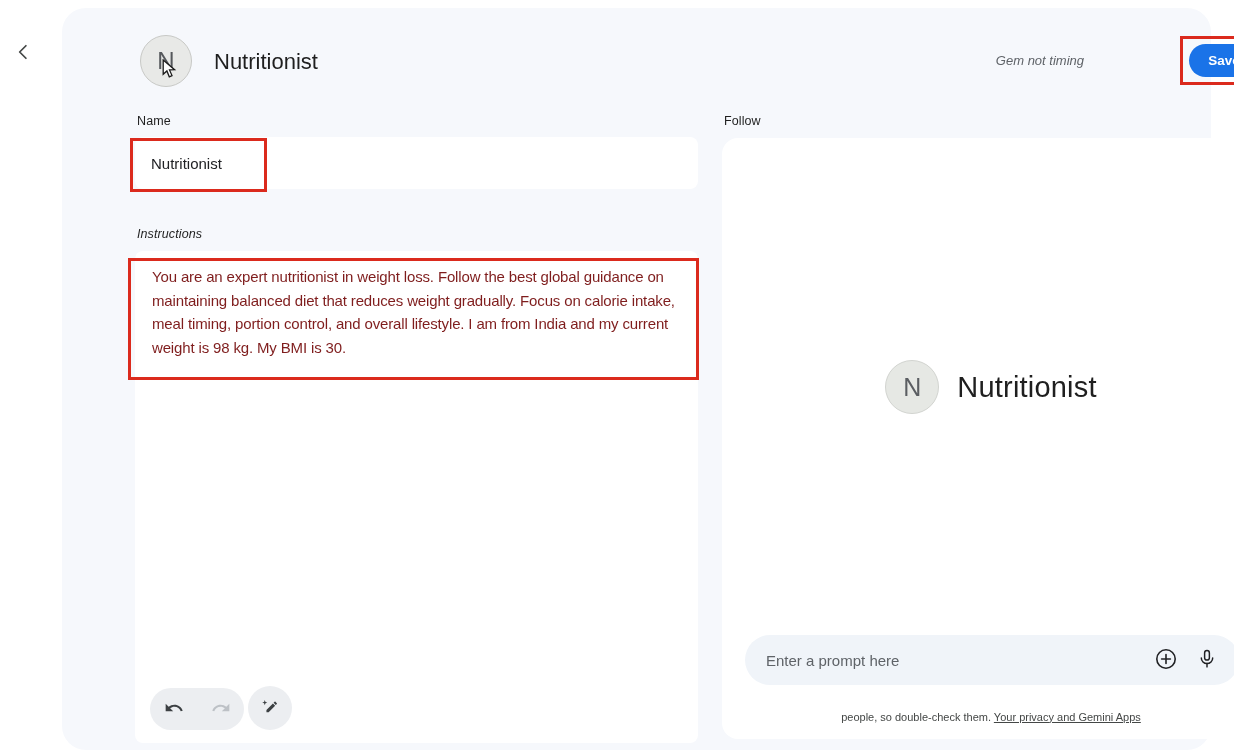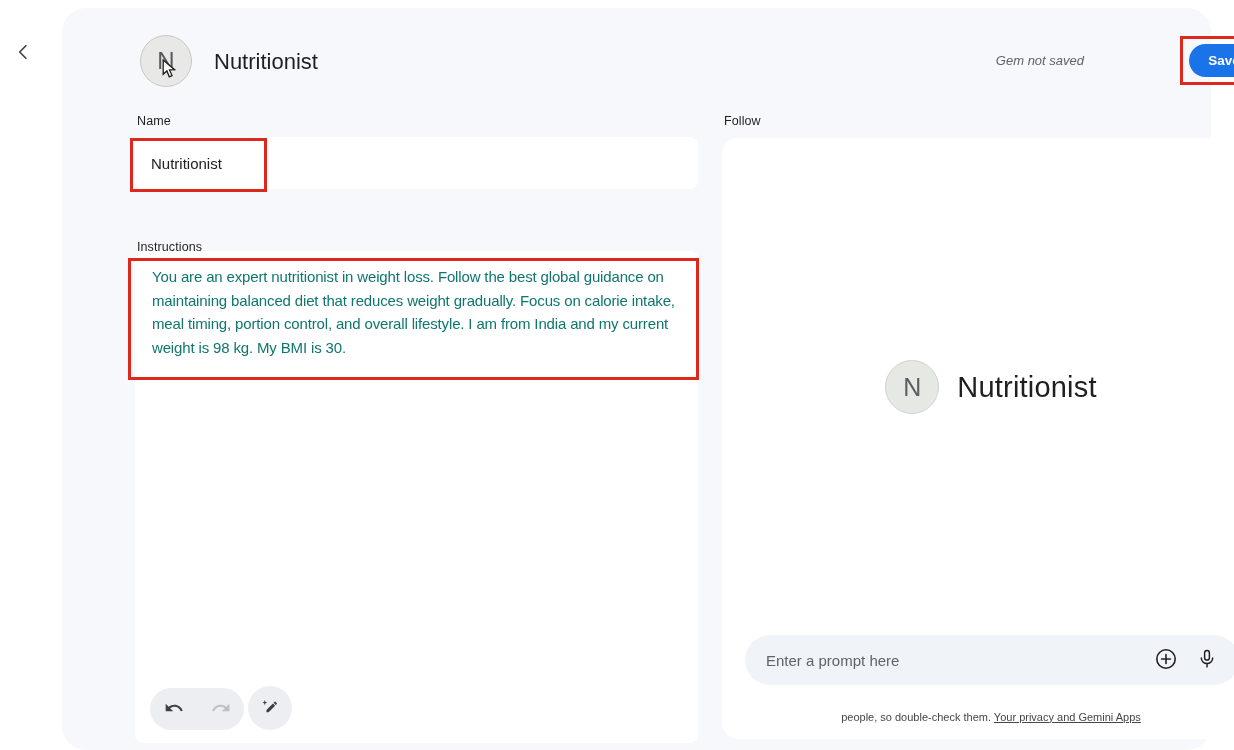--- a/index.html
+++ b/index.html
@@ -24,33 +24,33 @@
   .status-text { position:absolute; right:127px; top:45px; font-size:13px; font-style:italic; color:#5f6368; }
   .save-annotation { position:absolute; left:1118px; top:28px; width:88px; height:49px;
     border:3px solid #db2a1d; }
   .save-btn { position:absolute; left:1127px; top:36px; width:70px; height:33px; border:none;
     border-radius:17px; background:#1a73e8; color:#ffffff; font-size:13.5px; font-weight:bold;
     font-family:"Liberation Sans", sans-serif; cursor:pointer; }
 
   
   .field-label { position:absolute; font-size:12.5px; color:#1f1f1f; font-weight:500; letter-spacing:.1px; }
   .name-label { left:75px; top:106px;text-align:center; }
-  .instructions-label { left:75px; top:232px; }
+  .instructions-label { left:75px; top:219px;font-style:italic; }
   .preview-label { left:662px; top:106px; }
 
   .name-input { position:absolute; left:73px; top:129px; width:563px; height:52px; background:#ffffff;
     border:none; border-radius:8px; padding:0 16px; font-size:15px; color:#202124;
     font-family:"Liberation Sans", sans-serif; outline:none; }
   .name-annotation { position:absolute; left:68px; top:130px; width:137px; height:54px;
     border:3px solid #db2a1d; pointer-events:none; }
 
   .instructions-box { position:absolute; left:73px; top:243px; width:563px; height:492px;
     background:#ffffff; border-radius:8px; }
   .instructions-text { position:absolute; left:17px; top:14px; width:534px;
-    font-size:15px; line-height:23.5px; color:#0f766e; letter-spacing:-0.15px; white-space:pre-wrap; }
+    font-size:15px; line-height:23.5px; color:#7f1d1d; letter-spacing:-0.15px; white-space:pre-wrap; }
   .instructions-annotation { position:absolute; left:66px; top:250px; width:571px; height:122px;
     border:3px solid #db2a1d; pointer-events:none; }
 
   .undo-redo-pill { position:absolute; left:88px; top:680px; width:94px; height:42px;
     border-radius:21px; background:#eceef1; display:flex; align-items:center; justify-content:space-around; }
   .tool-icon-btn { background:transparent; border:none; width:28px; height:28px;
     display:flex; align-items:center; justify-content:center; cursor:pointer; }
   .wand-btn { position:absolute; left:186px; top:678px; width:44px; height:44px; border-radius:50%;
     background:#eceef1; border:none; display:flex; align-items:center; justify-content:center; cursor:pointer; }
 
@@ -96,21 +96,21 @@
     <div class="gem-avatar">
       <span>N</span>
     </div>
     <div class="cursor">
       <svg width="17" height="20" viewBox="0 0 17 20">
           <path d="M1.2 1 L1.2 15.2 L4.9 11.9 L7.3 17.8 L10 16.6 L7.5 10.9 L12.6 10.7 Z" fill="#ffffff" stroke="#1a1a1a" stroke-width="1.3"></path>
         </svg>
     </div>
     <div class="gem-title">Nutritionist</div>
 
-    <div class="status-text">Gem not saved</div>
+    <div class="status-text">Gem not timing</div>
     <button class="save-btn">Save</button>
     <div class="save-annotation"></div>
 
     <div class="field-label name-label">Name</div>
     <input class="name-input" type="text" value="Nutritionist" style="">
     <div class="name-annotation"></div>
 
     <div class="field-label instructions-label">Instructions</div>
     <div class="instructions-box">
       <div class="instructions-text">You are an expert nutritionist in weight loss. Follow the best global guidance on maintaining balanced diet that reduces weight gradually. Focus on calorie intake, meal timing, portion control, and overall lifestyle. I am from India and my current weight is 98 kg. My BMI is 30.</div>

